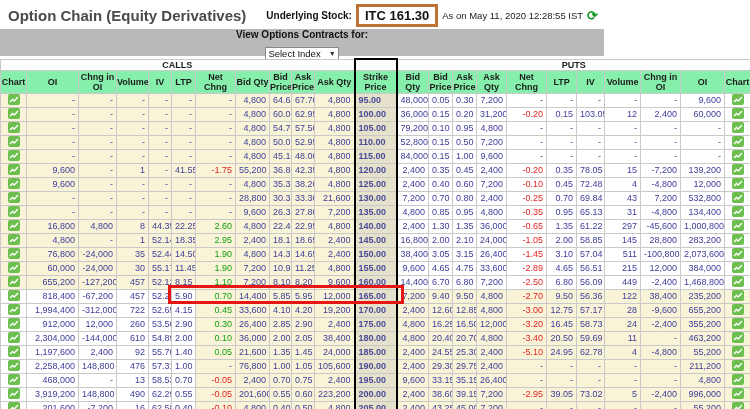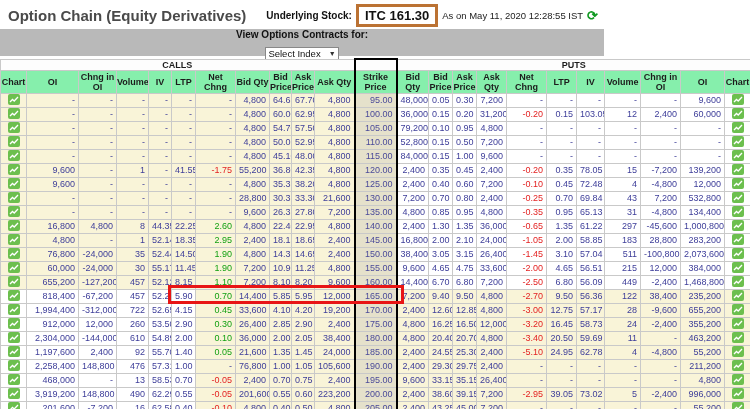--- a/index.html
+++ b/index.html
@@ -35,21 +35,21 @@
   table { width:750px; border-collapse:collapse; table-layout:fixed; font-size:9px; }
   th, td { border:1px solid #c9c9c9; overflow:hidden; white-space:nowrap; }
   thead th { background:#86efac; color:#1c1c1c; font-weight:bold; font-size:9px;
              line-height:1.12; text-align:center; white-space:normal; padding:1px 0; }
   tr.group-row th { background:#fdfdfd; height:11px; font-size:9px; padding:0; }
   tbody td { height:13px; padding:0 3px; text-align:right; color:#3d3d99; }
   tbody td.chart-cell { text-align:center; padding:0; }
   td.strike, th.strike { border-left:2px solid #000; border-right:2px solid #000; }
   th.strike-gap { border-top:2px solid #000; background:#fdfdfd; }
   tbody tr:last-child td.strike { border-bottom:2px solid #000; }
-  td.strike { background:var(--strikebg); color:#4a4a99; font-weight:normal; text-align:right; }
+  td.strike { background:var(--strikebg); color:#4a4a99; font-weight:bold; text-align:left; }
   .bg-y { background:var(--beige); }
   .bg-w { background:#ffffff; }
   .pos { color:#13a013; }
   .neg { color:#e32222; }
   .chart-icon { display:inline-block; width:12px; height:11px; cursor:pointer; }
 
   
   #red-box { position:absolute; border:3px solid #e81515; pointer-events:none; background:transparent; }
 </style>
 </head>
@@ -471,21 +471,21 @@
             <td class="bg-y">18.65</td>
             <td class="bg-y">2,400</td>
             <td class="strike">145.00</td>
             <td class="bg-w">16,800</td>
             <td class="bg-w">2.00</td>
             <td class="bg-w">2.10</td>
             <td class="bg-w">24,000</td>
             <td class="bg-w neg">-1.05</td>
             <td class="bg-w">2.00</td>
             <td class="bg-w">58.85</td>
-            <td class="bg-w">183</td>
+            <td class="bg-w">145</td>
             <td class="bg-w">28,800</td>
             <td class="bg-w">283,200</td>
             <td class="chart-cell bg-w"><span class="chart-icon"><svg width="12" height="11" viewBox="0 0 12 11">
                   <rect width="12" height="11" rx="2" fill="#6cbf4e"></rect>
                   <polyline points="2,8 4.5,5.5 6.2,7 10,3" stroke="#ffffff" stroke-width="1.3" fill="none"></polyline>
                 </svg></span></td>
           </tr>
           <tr>
             <td class="chart-cell bg-y"><span class="chart-icon"><svg width="12" height="11" viewBox="0 0 12 11">
                   <rect width="12" height="11" rx="2" fill="#6cbf4e"></rect>
@@ -530,21 +530,21 @@
             <td class="bg-y pos">1.90</td>
             <td class="bg-y">7,200</td>
             <td class="bg-y">10.90</td>
             <td class="bg-y">11.25</td>
             <td class="bg-y">4,800</td>
             <td class="strike">155.00</td>
             <td class="bg-w">9,600</td>
             <td class="bg-w">4.65</td>
             <td class="bg-w">4.75</td>
             <td class="bg-w">33,600</td>
-            <td class="bg-w neg">-2.00</td>
+            <td class="bg-w neg">-2.89</td>
             <td class="bg-w">4.65</td>
             <td class="bg-w">56.51</td>
             <td class="bg-w">215</td>
             <td class="bg-w">12,000</td>
             <td class="bg-w">384,000</td>
             <td class="chart-cell bg-w"><span class="chart-icon"><svg width="12" height="11" viewBox="0 0 12 11">
                   <rect width="12" height="11" rx="2" fill="#6cbf4e"></rect>
                   <polyline points="2,8 4.5,5.5 6.2,7 10,3" stroke="#ffffff" stroke-width="1.3" fill="none"></polyline>
                 </svg></span></td>
           </tr>

